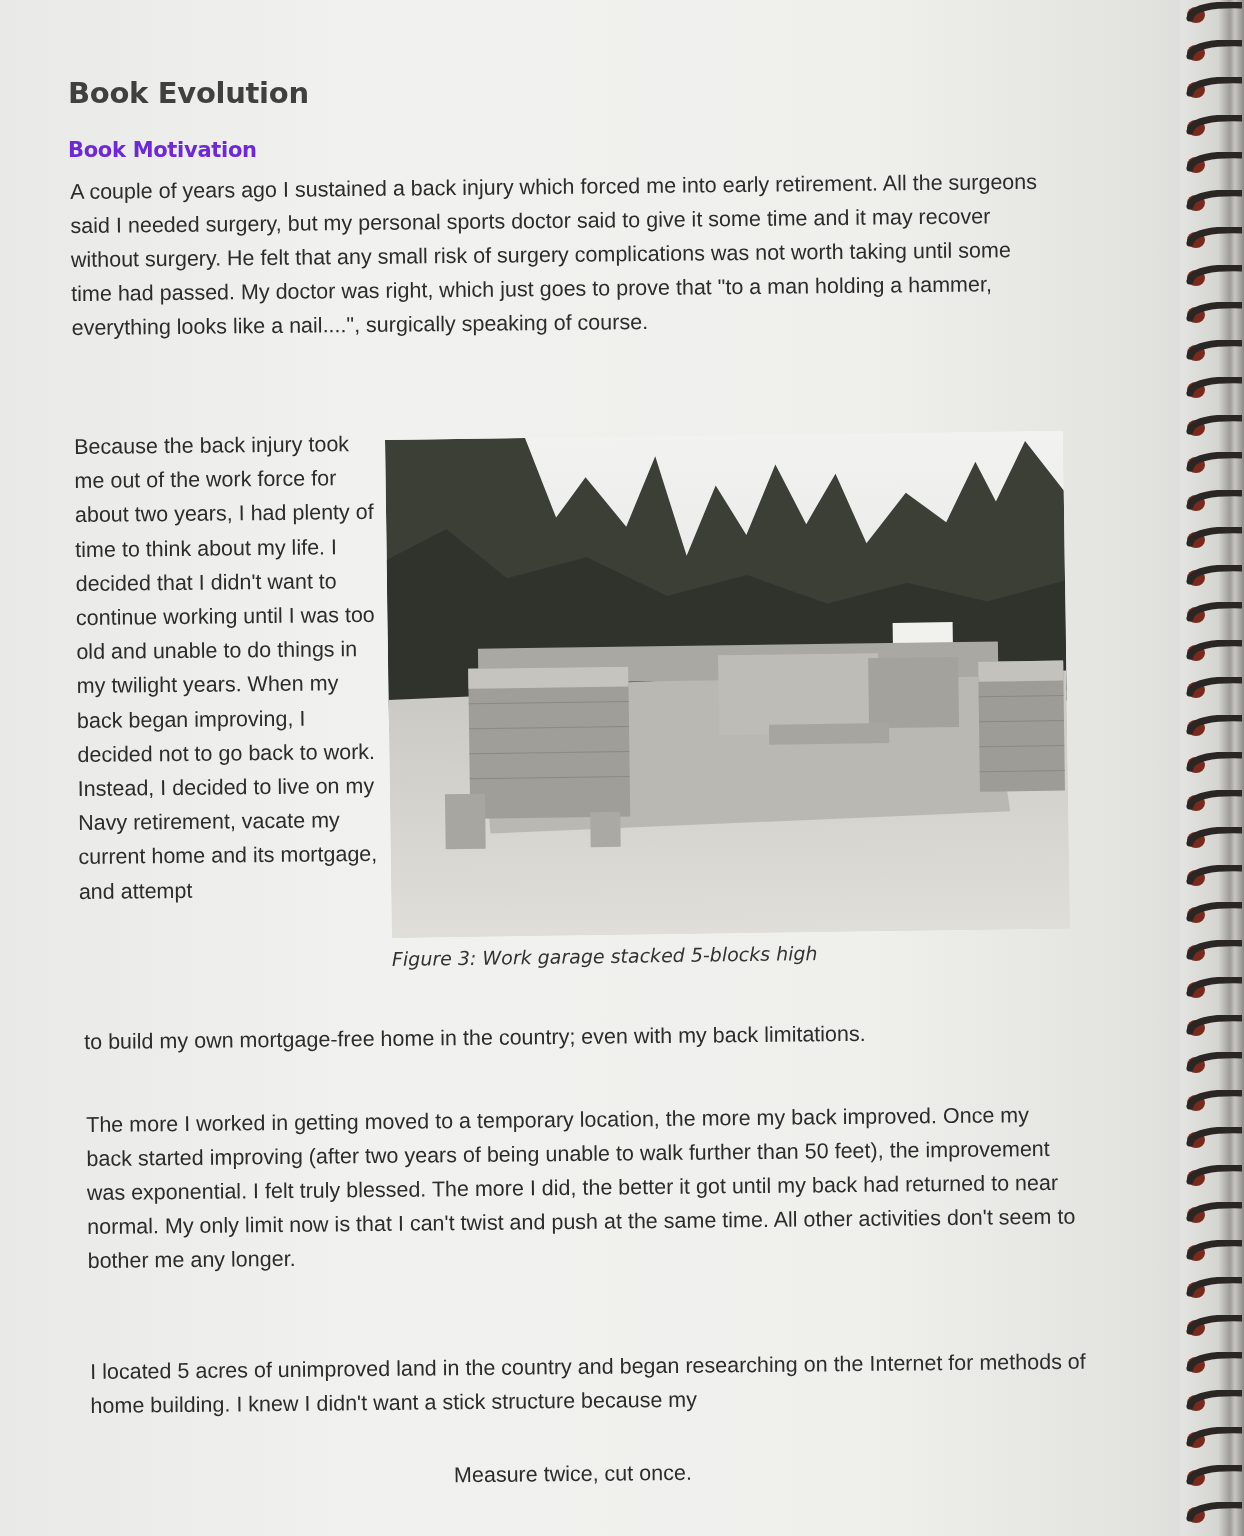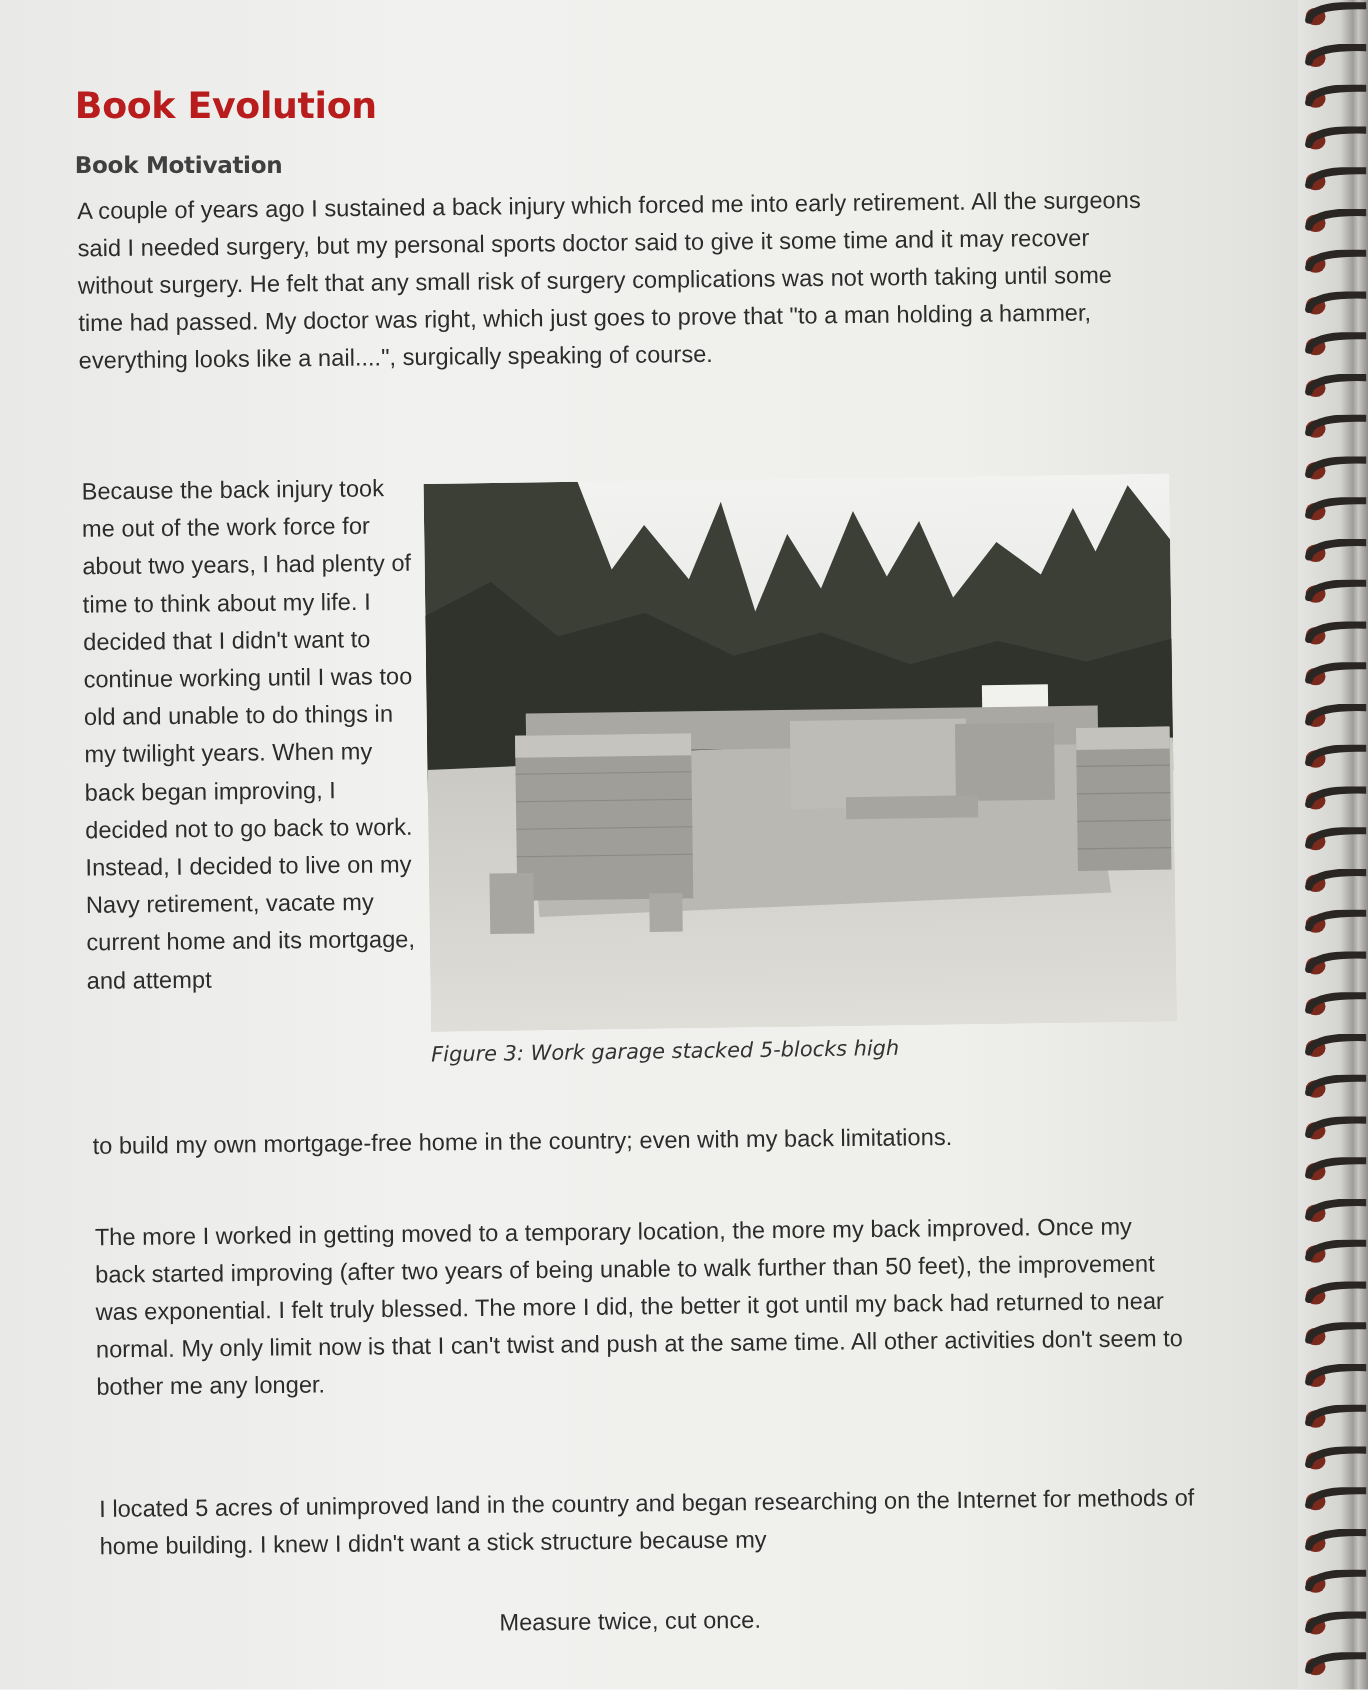--- a/index.html
+++ b/index.html
@@ -6,26 +6,26 @@
   body {
     width: 1244px; height: 1536px; overflow: hidden; position: relative;
     background: linear-gradient(90deg, #e9e9e7 0%, #f1f1ef 30%, #efefec 70%, #e2e2df 92%, #d8d8d4 100%);
     font-family: "Liberation Sans", sans-serif;
     color: #2b2b2b;
   }
   .page { position: absolute; left: 0; top: 0; width: 1180px; height: 1536px; }
   .title {
     position: absolute; left: 68px; top: 76px;
     font-family: "DejaVu Sans", sans-serif; font-weight: bold;
-    font-size: 33px; color: #b91c1c; letter-spacing: -0.3px;
+    font-size: 29px; color: #404040; letter-spacing: -0.3px;
   }
   .subtitle {
     position: absolute; left: 68px; top: 138px;
     font-family: "DejaVu Sans", sans-serif; font-weight: bold;
-    font-size: 21px; color: #404040; letter-spacing: -0.3px;
+    font-size: 21px; color: #6d28d9; letter-spacing: -0.3px;
   }
   .para { position: absolute; font-size: 21.5px; line-height: 34px; color: #2c2c2c; margin: 0; transform: rotate(-0.6deg); transform-origin: left top; }
   .p1 { left: 70px; top: 175px; width: 975px; }
   .p2 { left: 74px; top: 430px; width: 300px; line-height: 34.2px; }
   .p2-cont { left: 84px; top: 1025px; width: 980px; }
   .p3 { left: 86px; top: 1108px; width: 990px; }
   .p4 { left: 90px; top: 1355px; width: 1000px; }
   .footer {
     position: absolute; left: 454px; top: 1462px; font-size: 21.5px; color: #2c2c2c;
     transform: rotate(-0.6deg);

